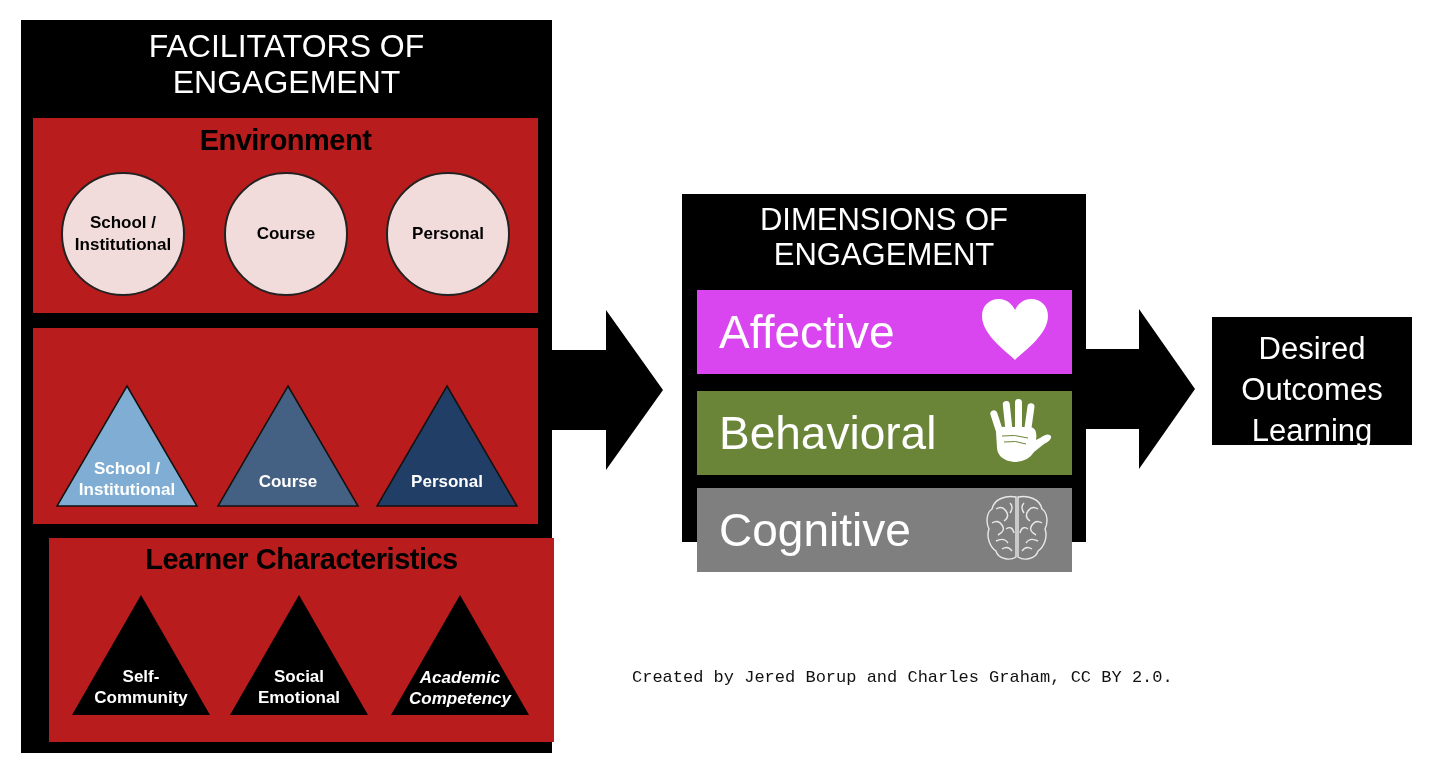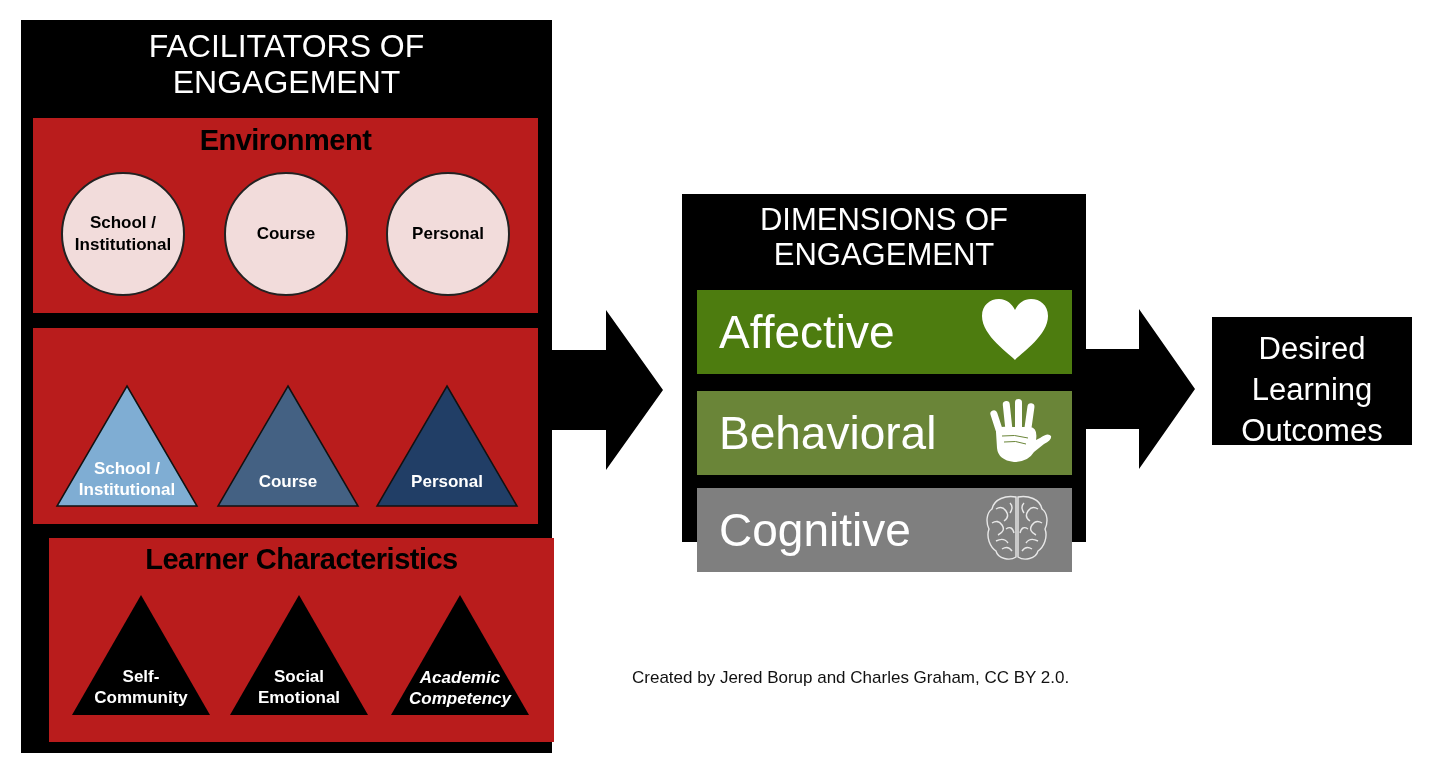--- a/index.html
+++ b/index.html
@@ -9,21 +9,21 @@
     .title-white { color:#fff; font-weight:normal; text-align:center; line-height:1.12; }
     .panel { background:#b91c1c; }
     .panel-title { position:absolute; left:0; right:0; text-align:center; font-weight:bold; color:#000; font-size:29px; letter-spacing:-0.5px; }
     .circle { position:absolute; width:124px; height:124px; border-radius:50%; background:#f2dcdb; border:2px solid #222; box-sizing:border-box; display:flex; align-items:center; justify-content:center; text-align:center; font-weight:bold; font-size:17px; line-height:1.3; color:#000; }
     .tri { position:absolute; }
     .tri svg { display:block; }
     .tri-label { position:absolute; left:0; right:0; text-align:center; font-weight:bold; font-size:17px; line-height:1.25; color:#fff; }
     .dim-bar { position:absolute; left:15px; width:375px; height:84px; box-sizing:border-box; }
     .dim-label { position:absolute; left:22px; top:50%; transform:translateY(-50%); color:#fff; font-size:46px; line-height:1; }
     .dim-icon { position:absolute; right:20px; top:50%; transform:translateY(-50%); }
-    .credit { font-size:17px; color:#111; }
+    .credit { font-size:17px; color:#111;font-family:Liberation Mono, monospace; }
   </style>
 </head>
 <body>
 
 <div class="abs bigbox" style="left:21px; top:20px; width:531px; height:733px;">
   <div class="abs title-white" style="left:0; right:0; top:9px; font-size:32px;">
     <div>FACILITATORS OF</div>
     <div>ENGAGEMENT</div>
   </div>
 
@@ -104,21 +104,21 @@
 <svg class="abs" style="left:552px; top:310px;" width="112" height="160" viewBox="0 0 112 160">
   <polygon points="0,40 54,40 54,0 111,80 54,160 54,120 0,120" fill="#000"></polygon>
 </svg>
 
 <div class="abs bigbox" style="left:682px; top:194px; width:404px; height:348px;">
   <div class="abs title-white" style="left:0; right:0; top:9px; font-size:31px;">
     <div>DIMENSIONS OF</div>
     <div>ENGAGEMENT</div>
   </div>
 
-  <div class="dim-bar" style="top:96px; background:#4d7c0f;">
+  <div class="dim-bar" style="top:96px; background:#d946ef;">
     <span class="dim-label">Affective</span>
     <span class="dim-icon" style="right:22px;">
       <svg width="70" height="64" viewBox="0 0 70 64">
           <path d="M35 62 C 30 56, 2 38, 2 18 C 2 7, 10 1, 19 1 C 27 1, 32 6, 35 12 C 38 6, 43 1, 51 1 C 60 1, 68 7, 68 18 C 68 38, 40 56, 35 62 Z" fill="#fff"></path>
         </svg>
     </span>
   </div>
 
   <div class="dim-bar" style="top:294px; background:#7f7f7f;">
     <span class="dim-label">Cognitive</span>
@@ -149,18 +149,18 @@
   </div>
 </div>
 
 <svg class="abs" style="left:1086px; top:309px;" width="110" height="160" viewBox="0 0 110 160">
   <polygon points="0,40 53,40 53,0 109,80 53,160 53,120 0,120" fill="#000"></polygon>
 </svg>
 
 <div class="abs bigbox" style="left:1212px; top:317px; width:200px; height:128px;">
   <div class="abs title-white" style="left:0; right:0; top:11px; font-size:31px; line-height:41px;">
     <div>Desired</div>
+    <div>Outcomes</div>
     <div>Learning</div>
-    <div>Outcomes</div>
   </div>
 </div>
 
 <div class="abs credit" style="left:632px; top:668px;">Created by Jered Borup and Charles Graham, CC BY 2.0.</div>
 
 </body></html>

